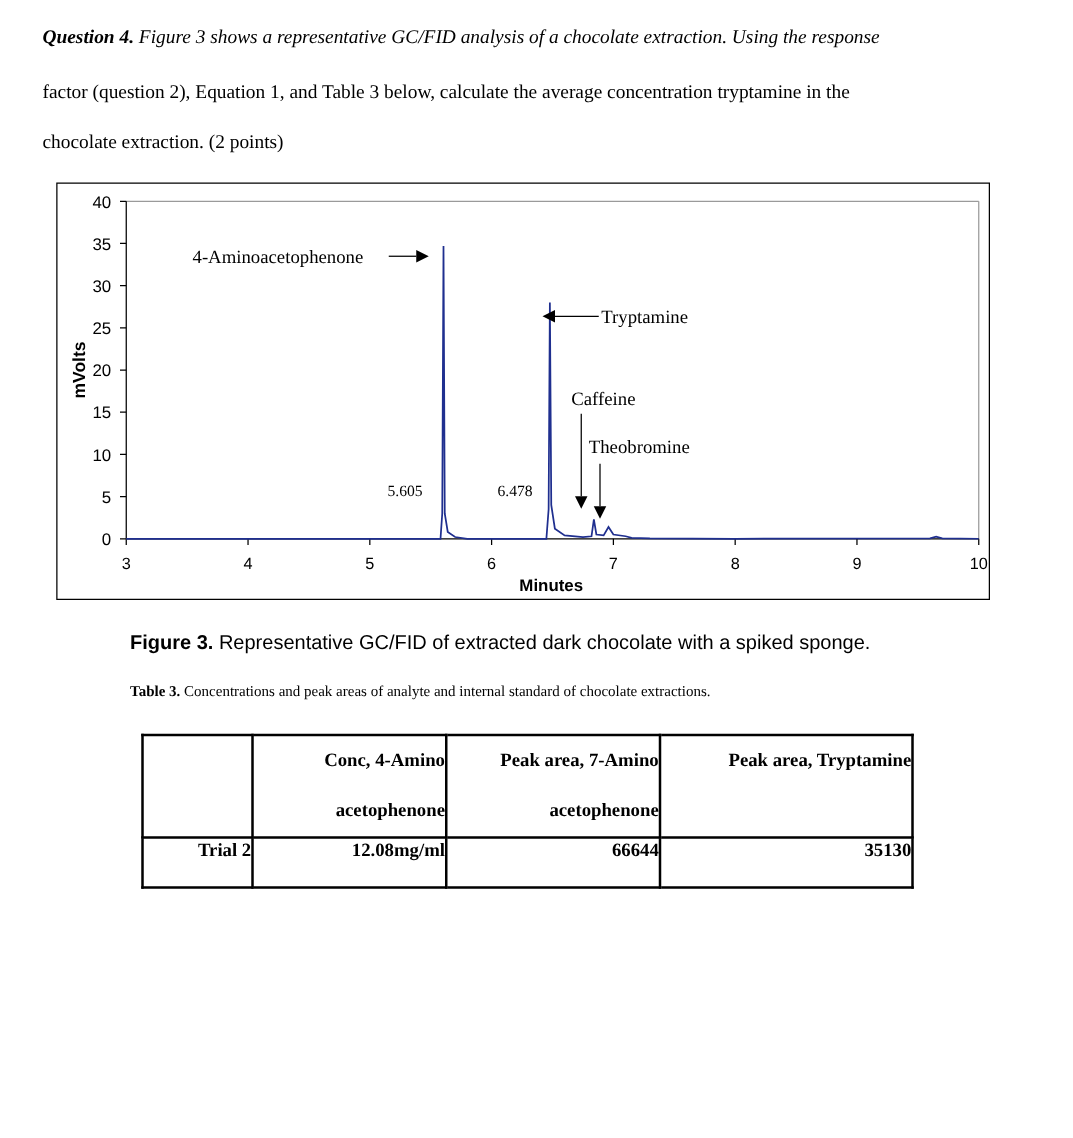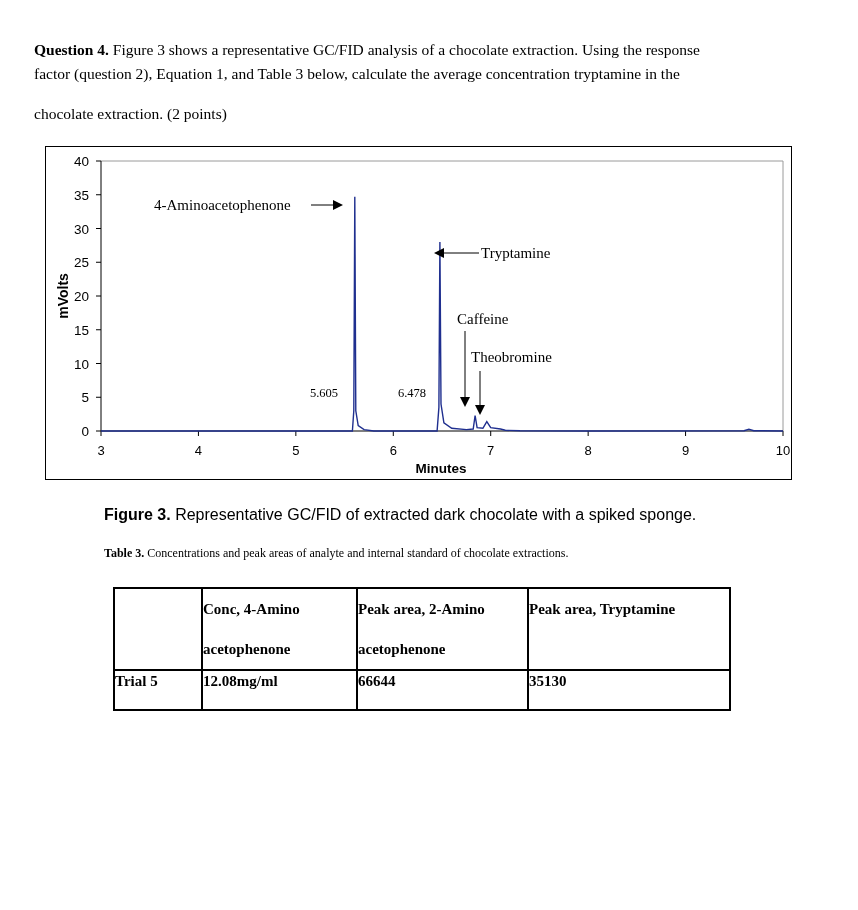--- a/index.html
+++ b/index.html
@@ -8,29 +8,29 @@
   .para { position: absolute; left: 34px; font-size: 15.5px; line-height: 20px; white-space: nowrap; }
   .para b { font-weight: bold; }
   #chart-frame { position: absolute; left: 45px; top: 146px; width: 747px; height: 334px;
                  border: 1.5px solid #000; box-sizing: border-box; }
   #chart-svg { position: absolute; left: 0; top: 0; }
   .caption { position: absolute; font-size: 15.5px; white-space: nowrap; }
   .fig-caption { left: 104px; top: 506px; font-family: "Liberation Sans", sans-serif; font-size: 16px; text-align: right; }
   .tbl-caption { left: 104px; top: 546px; font-family: "Liberation Serif", serif; font-size: 12px; }
   table#data-table { position: absolute; left: 113px; top: 587px; border-collapse: collapse;
                      font-family: "Liberation Serif", serif; font-weight: bold; font-size: 15px; }
-  #data-table td { border: 2px solid #000; text-align: left; vertical-align: top; padding: 0; margin-left: 47px; }
+  #data-table td { border: 2px solid #000; text-align: right; vertical-align: top; padding: 0; margin-left: 47px; }
   #data-table .hdr { height: 78px; line-height: 40px; padding-top: 0; }
   #data-table .row td { height: 38px; line-height: 20px; padding-top: 0; }
   .spell { text-decoration-color: #2a6fd6; text-decoration-thickness: 2px; text-underline-offset: 3px; }
 </style>
 </head>
 <body>
 
-<div class="para" style="top:40px;"><b>Question 4.</b><span> Figure 3 shows a representative GC/FID analysis of a chocolate extraction.  Using the response</span></div>
+<div class="para" style="top:20px;font-style:italic;"><b>Question 4.</b><span> Figure 3 shows a representative GC/FID analysis of a chocolate extraction.  Using the response</span></div>
 <div class="para" style="top:64px;">factor (question 2), Equation 1, and Table 3 below, calculate the average concentration tryptamine in the</div>
 <div class="para" style="top:104px;">chocolate extraction. (2 points)</div>
 
 <div id="chart-frame">
   <svg id="chart-svg" width="747" height="334" xmlns="http://www.w3.org/2000/svg">
     <g id="plot-layer" transform="translate(-45,-146)">
 
       <line x1="100" y1="160" x2="782" y2="160" stroke="#9a9a9a" stroke-width="1"></line>
       <line x1="782" y1="160" x2="782" y2="430" stroke="#9a9a9a" stroke-width="1"></line>
 
@@ -104,27 +104,27 @@
 
 <table id="data-table">
   <tbody>
       <tr class="hdr">
     <td style="width:86px;"></td>
     <td style="width:153px;">
       <div>Conc, 4-Amino</div>
       <div>acetophenone</div>
     </td>
     <td style="width:169px;">
-      <div><span>Peak </span><span class="spell">area,</span><span>  2-Amino</span></div>
+      <div><span>Peak </span><span class="spell">area,</span><span>  7-Amino</span></div>
       <div>acetophenone</div>
     </td>
     <td style="width:200px;">
       <div>Peak area, Tryptamine</div>
     </td>
   </tr>
   <tr class="row">
-    <td>Trial 5</td>
+    <td>Trial 2</td>
     <td>12.08mg/ml</td>
     <td>66644</td>
     <td>35130</td>
   </tr>
 </tbody>
   </table>
 
 </body></html>

